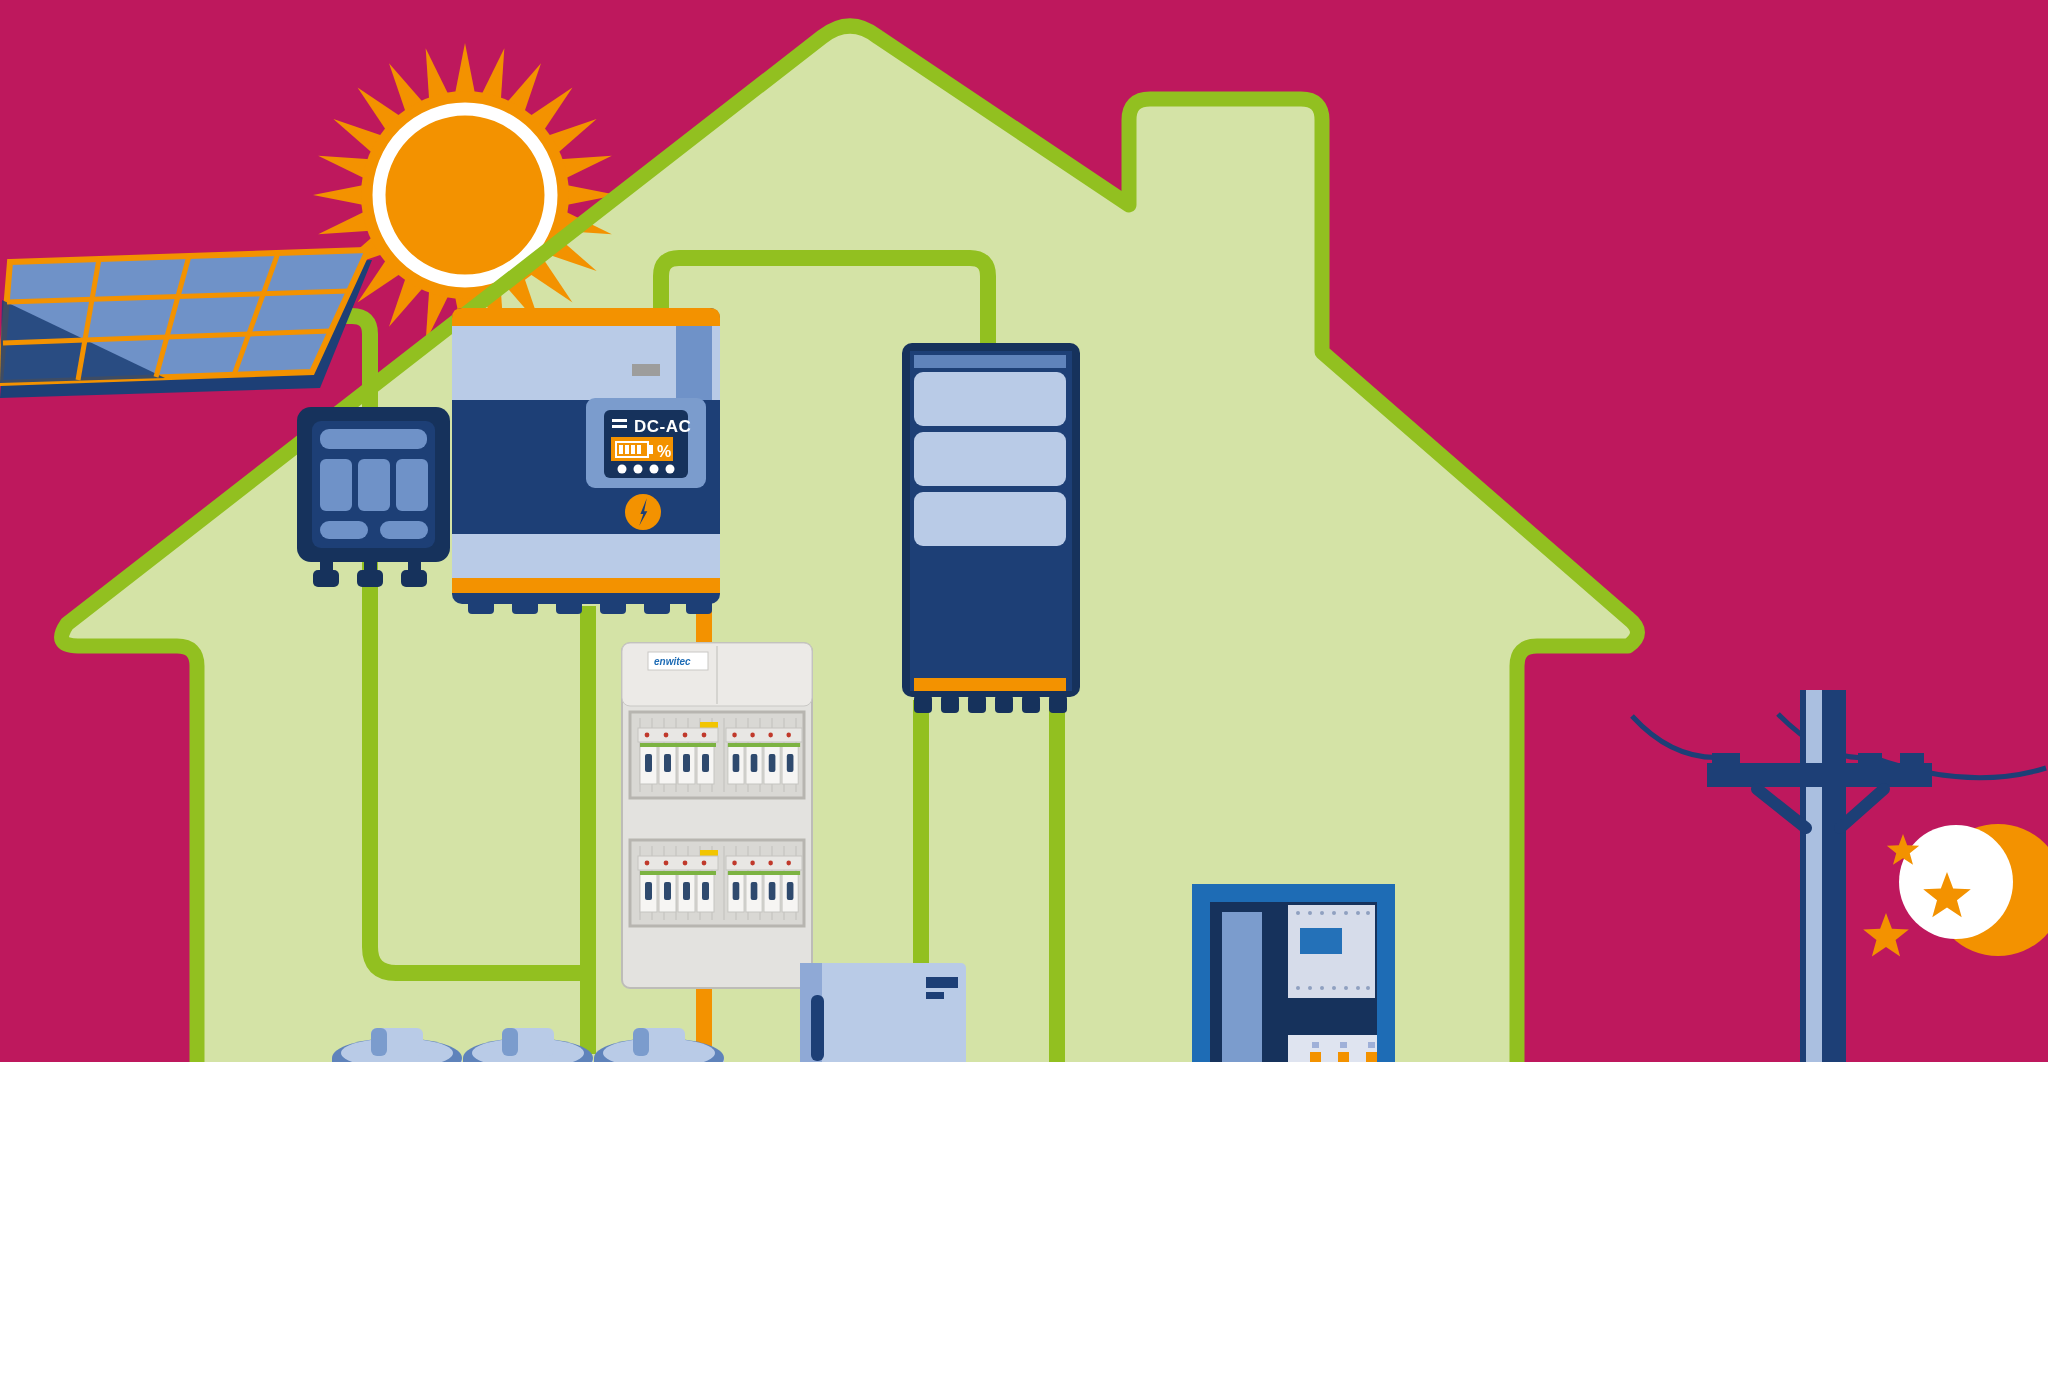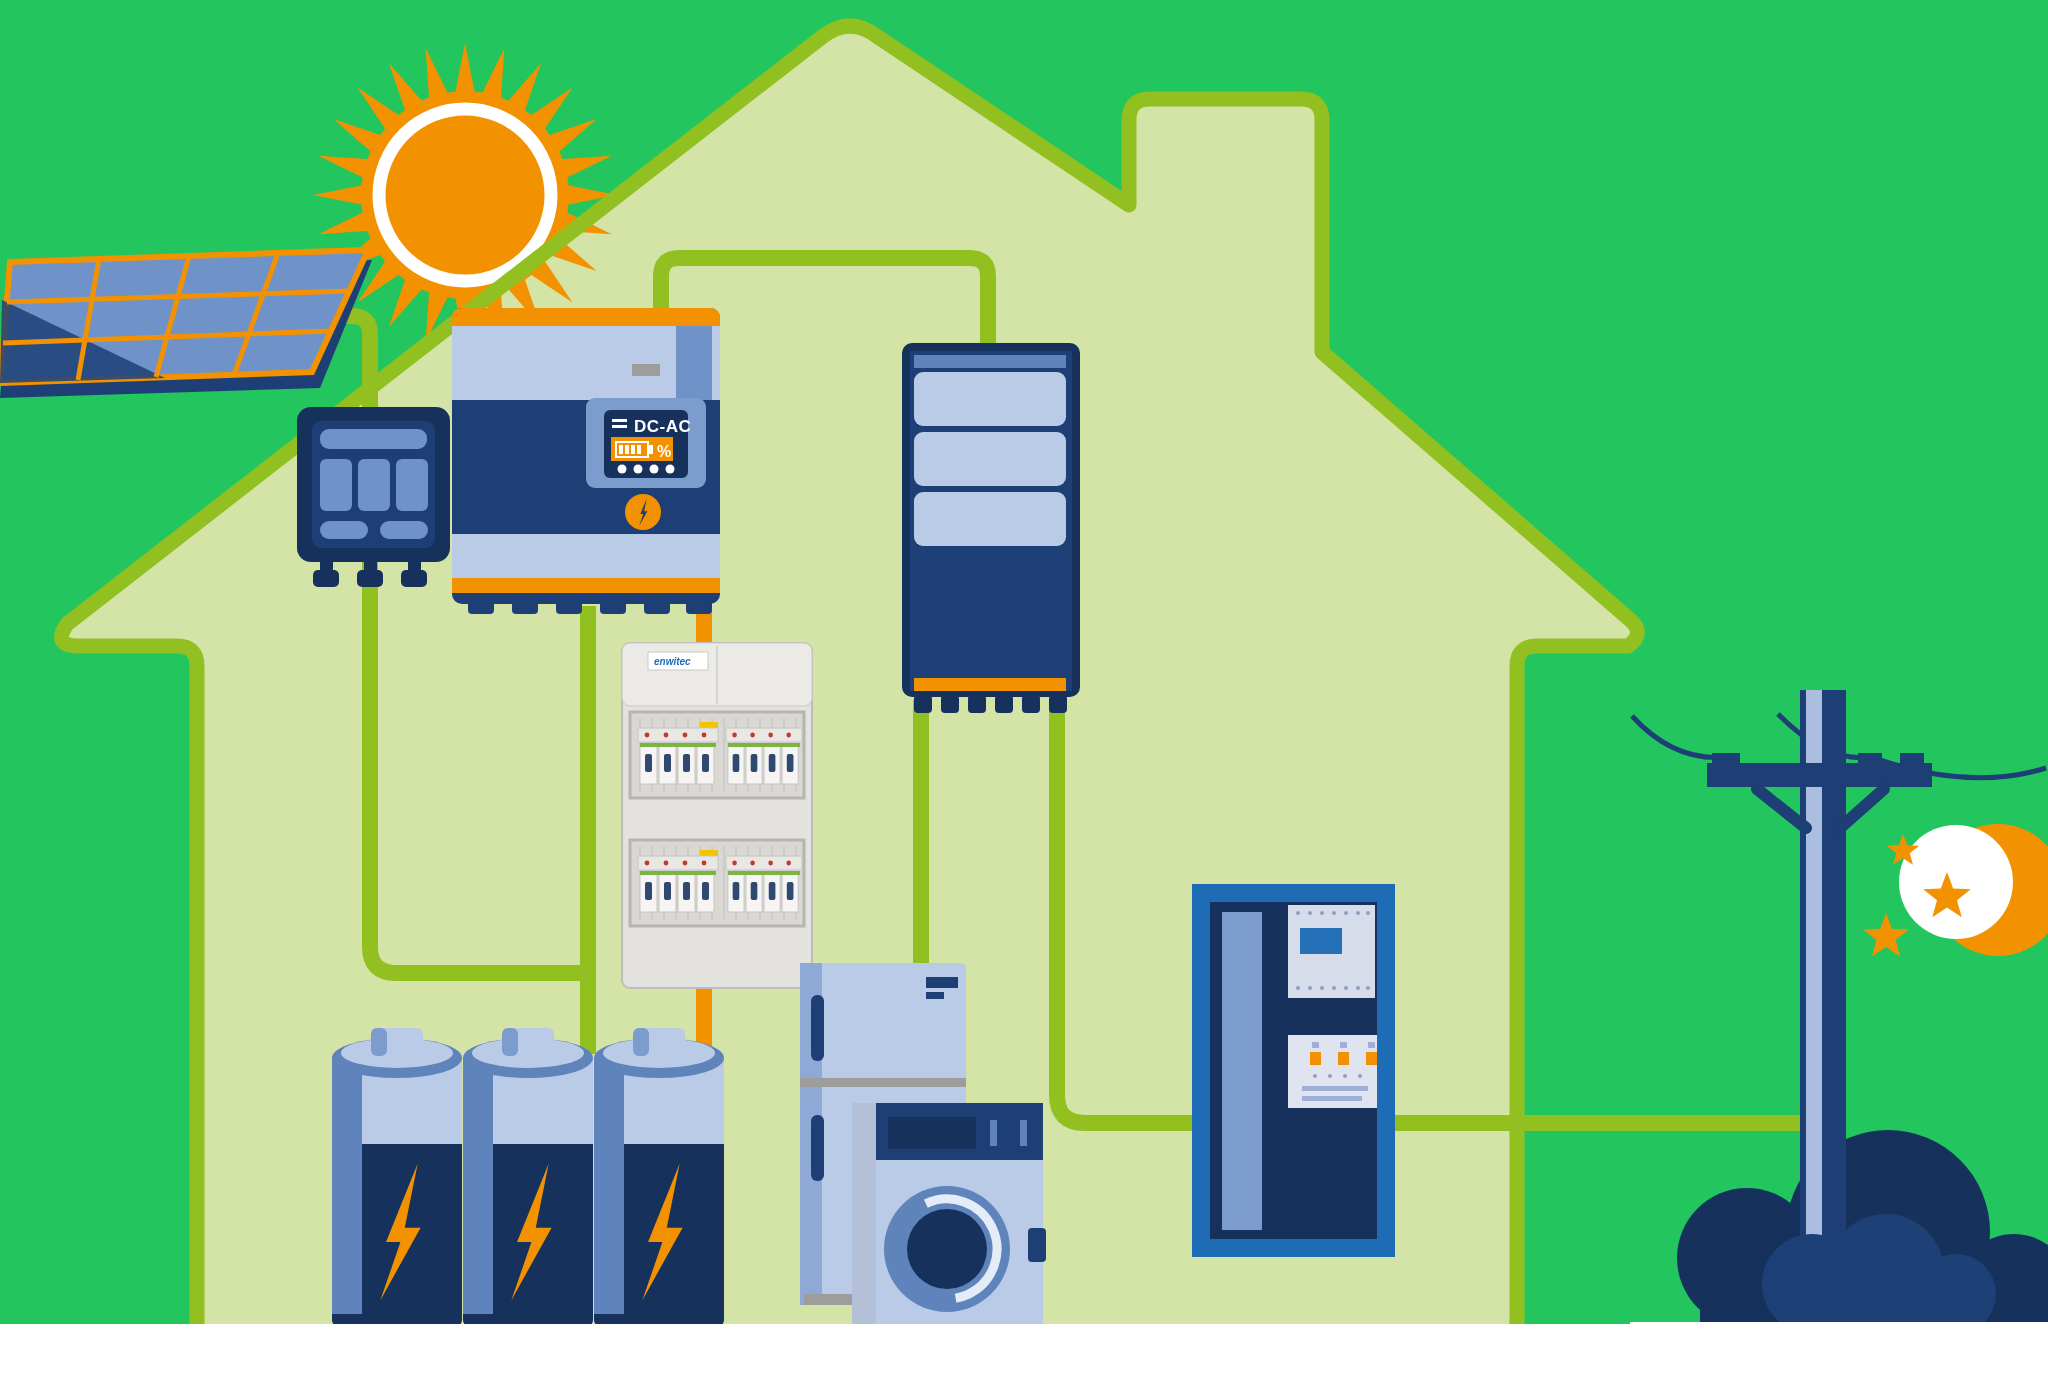--- a/index.html
+++ b/index.html
@@ -1,16 +1,16 @@
 <!DOCTYPE html>
 <html><head>
 <meta charset="utf-8">
 <style>
   html,body{margin:0;padding:0;background:#ffffff;}
-  .stage{width:2048px;height:1324px;position:relative;overflow:hidden;background:#22c55e;}
+  .stage{width:2048px;height:1062px;position:relative;overflow:hidden;background:#be185d;}
   svg{display:block;}
   text{font-family:"Liberation Sans", sans-serif;}
   .disp-label{font-size:17px;font-weight:bold;fill:#ffffff;letter-spacing:.5px;}
   .pct-label{font-size:16px;font-weight:bold;fill:#ffffff;}
   .brand-label{font-size:10px;font-weight:bold;fill:#1e6cb5;font-style:italic;}
 </style>
 </head>
 <body>
 
 <div class="stage">

